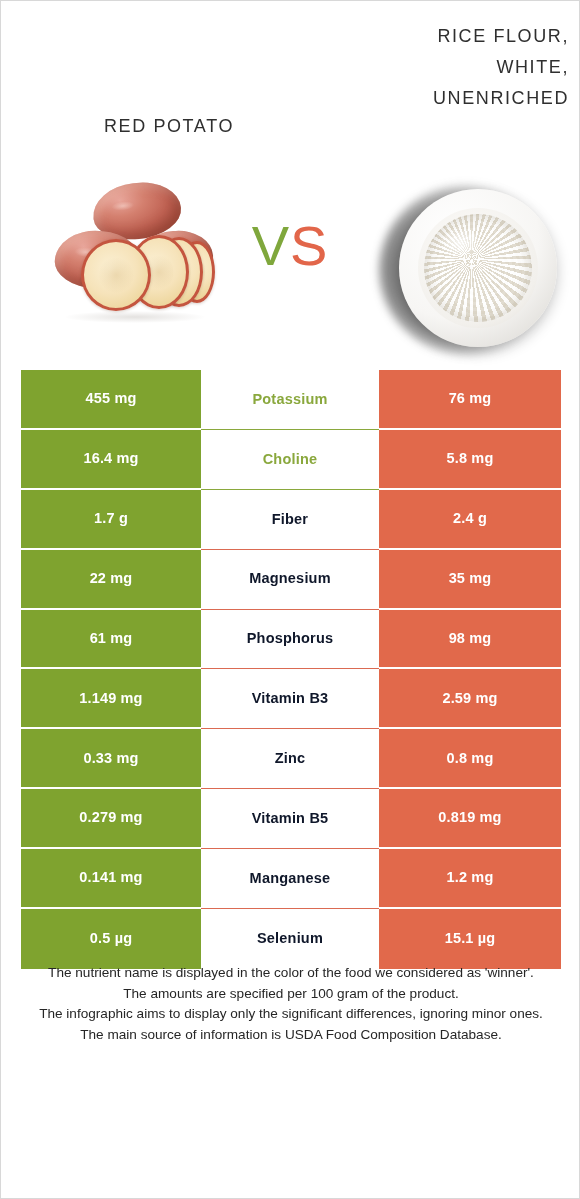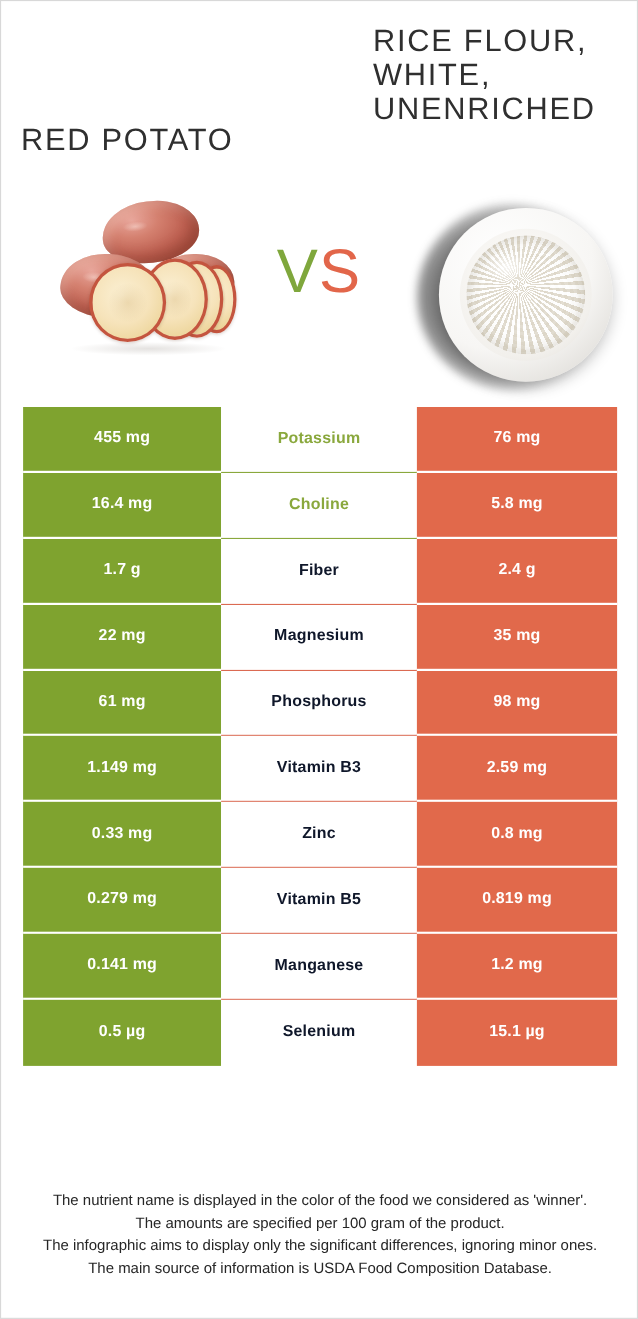--- a/index.html
+++ b/index.html
@@ -19,26 +19,26 @@
     border:1px solid #d8d8d8;
     overflow:hidden;
   }
 
   
   .titles { position:absolute; top:0; left:0; width:580px; height:170px; }
 
   .title {
     position:absolute;
     font-weight:300;
-    font-size:28px;
+    font-size:18px;
     letter-spacing:1.6px;
     color:#2f2f2f;
     text-transform:uppercase;
     line-height:31px;
-    text-align:left;
+    text-align:right;
     font-family:"Liberation Sans", sans-serif;
     -webkit-font-smoothing:antialiased;
   }
   .title-left  { left:18px;  top:82px;  width:215px;margin-top:28px; }
   .title-right { right:12px; top:20px;  width:230px; }
 
   
   .imgrow { position:absolute; top:170px; left:0; width:580px; height:200px; }
 
   .food-img { position:absolute; }
@@ -104,21 +104,21 @@
 
   
   .cell-mid { border-bottom:1px solid transparent; }
   .mid-green  { border-bottom-color:#8AA83D; }
   .mid-orange { border-bottom-color:#DB6A52; }
   .row:last-child .cell-mid { border-bottom:none; }
 
   
   .footer {
     position:absolute;
-    left:22px; top:1080px;
+    left:22px; top:962px;
     width:536px;
     text-align:center;
     font-size:13.6px;
     line-height:20.5px;
     color:#262626;
     font-family:"Liberation Sans", sans-serif;
   }
   .footer div { display:block; }
 
   

